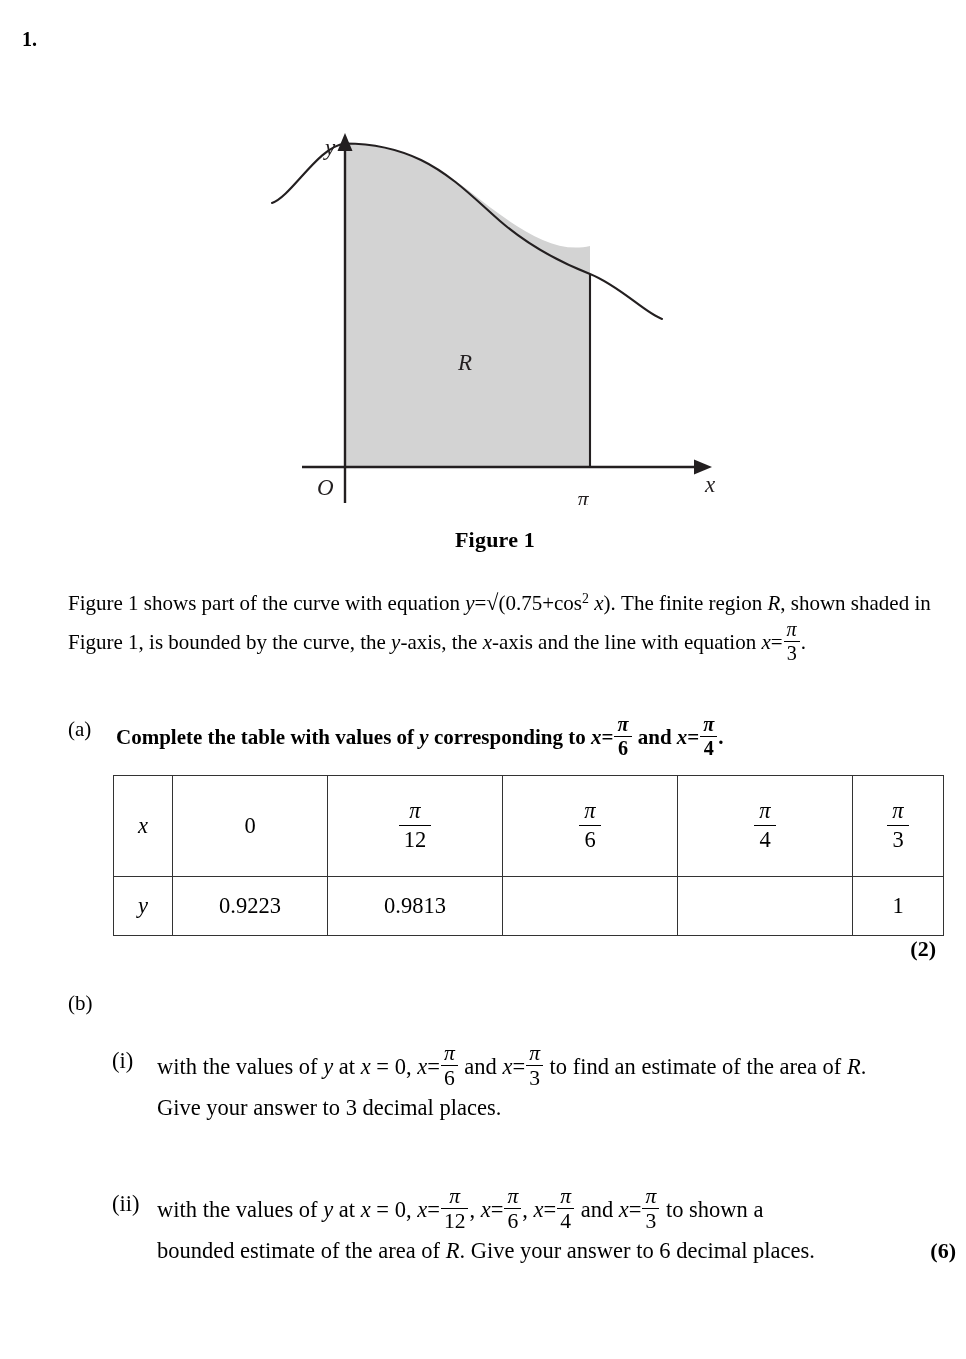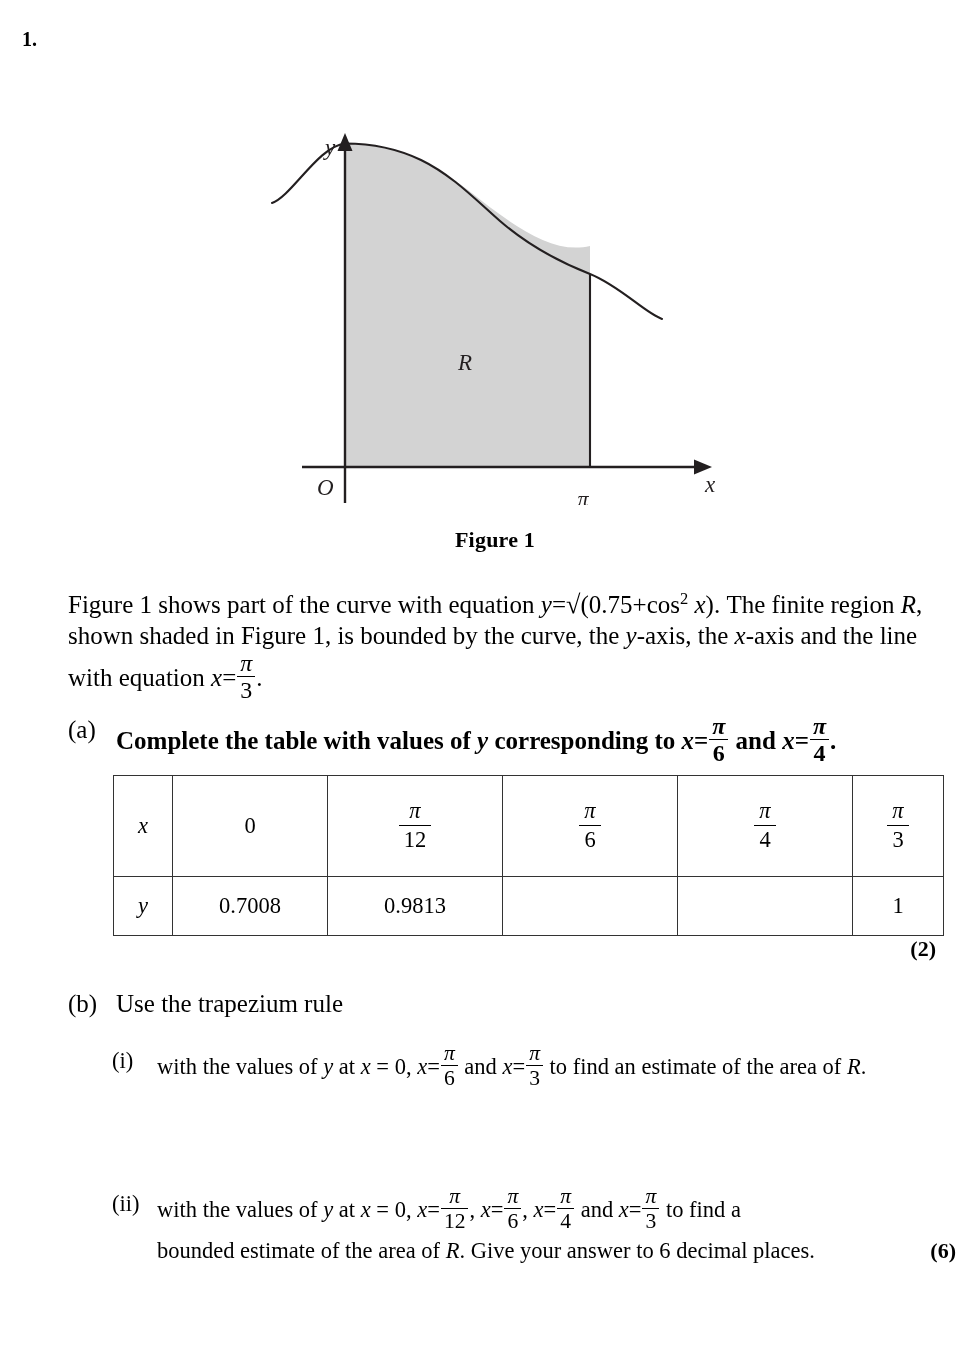--- a/index.html
+++ b/index.html
@@ -43,21 +43,21 @@
     text-align: center;
     font-size: 22px;
     font-weight: bold;
     letter-spacing: .2px;
     padding-left: 12px;
   }
 
   
   .para {
     position: absolute;
-    font-size: 25px;
+    font-size: 21px;
     line-height: 31px;
   }
   #intro-para {
     left: 68px;
     top: 583px;
     width: 890px;
   }
   #part-a {
     left: 68px;
     top: 714px;
@@ -268,21 +268,21 @@
         <span class="num pi">π</span>
         <span class="den">3</span>
       </span>
     </td>
   </tr>
   <tr class="row-y">
     <td class="c-label">
       <span class="mi">y</span>
     </td>
     <td class="c-0">
-      <span>0.7008</span>
+      <span>0.9223</span>
     </td>
     <td class="c-1">
       <span>0.9813</span>
     </td>
     <td class="c-2">
       <span></span>
     </td>
     <td class="c-3">
       <span></span>
     </td>
@@ -290,21 +290,20 @@
       <span>1</span>
     </td>
   </tr>
 </tbody>
   </table>
 
 <div class="marks" id="marks-a">(2)</div>
 
 <div class="para" id="part-b-head">
   <span class="marker">(b)</span>
-  <span class="ptext">Use the trapezium rule</span>
 </div>
 
 <div class="subitem" id="part-b-i">
   <span class="marker">(i)</span>
   <span class="stext">
     <span>with the values of</span>
     <span class="mi">y</span>
     <span>at</span>
     <span class="math">
       <span class="mi">x</span>
@@ -314,20 +313,21 @@
     <span class="math">
       <span class="mi">x</span><span>=</span><span class="frac"><span class="num pi">π</span><span class="den">6</span></span>
     </span>
     <span>and</span>
     <span class="math">
       <span class="mi">x</span><span>=</span><span class="frac"><span class="num pi">π</span><span class="den">3</span></span>
     </span>
     <span>to find an estimate of the area of</span>
     <span class="mi">R</span><span>.</span>
     <br>
+    <span>Give your answer to 3 decimal places.</span>
   </span>
 </div>
 
 <div class="subitem" id="part-b-ii">
   <span class="marker">(ii)</span>
   <span class="stext">
     <span>with the values of</span>
     <span class="mi">y</span>
     <span>at</span>
     <span class="math">
@@ -341,20 +341,20 @@
     <span class="math">
       <span class="mi">x</span><span>=</span><span class="frac"><span class="num pi">π</span><span class="den">6</span></span><span>,</span>
     </span>
     <span class="math">
       <span class="mi">x</span><span>=</span><span class="frac"><span class="num pi">π</span><span class="den">4</span></span>
     </span>
     <span>and</span>
     <span class="math">
       <span class="mi">x</span><span>=</span><span class="frac"><span class="num pi">π</span><span class="den">3</span></span>
     </span>
-    <span>to find a</span>
+    <span>to shown a</span>
     <br>
     <span>bounded estimate of the area of</span>
     <span class="mi">R</span><span>. Give your answer to 6 decimal places.</span>
   </span>
 </div>
 
 <div class="marks" id="marks-b">(6)</div>
 
 </body></html>

